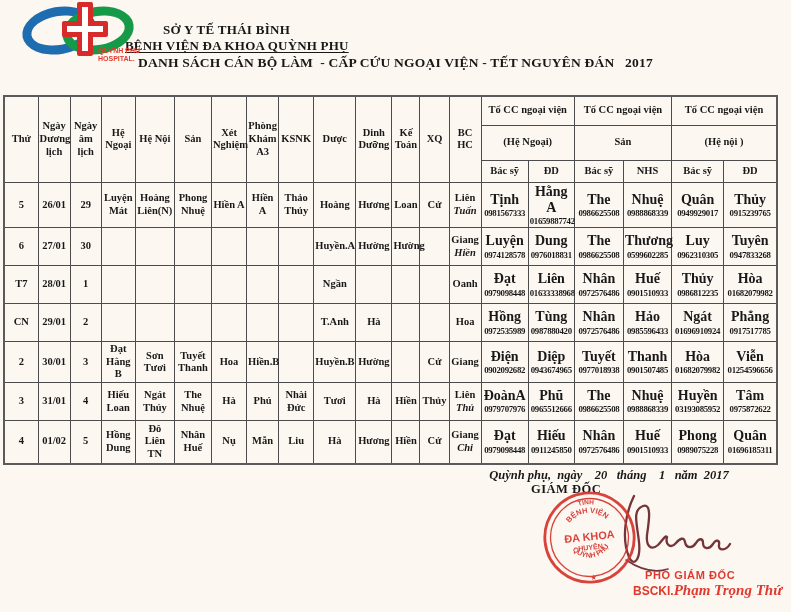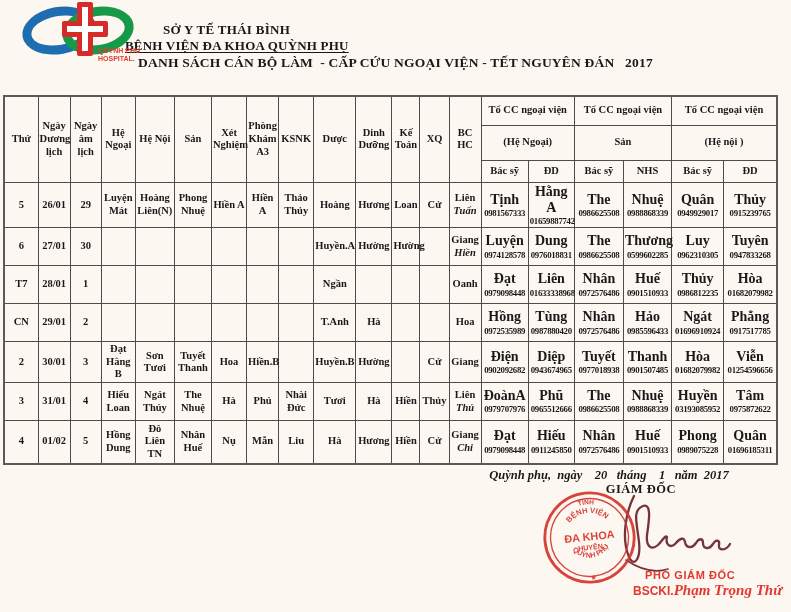--- a/index.html
+++ b/index.html
@@ -40,21 +40,21 @@
   .roster tbody tr:first-child { height:39px; }
   .roster tbody tr:nth-child(5) { height:40px; }
   .roster tbody tr:last-child { height:43px; }
   td.phone .pname { font-size:14px; line-height:1.15;text-align:center; }
   td.phone .pnum { font-size:8.8px; line-height:1.2; letter-spacing:-.3px; }
   .ital { font-style:italic; }
   
   .footer { position:absolute; left:4px; top:462px; width:791px; height:150px; }
   .date-line { position:absolute; left:455px; top:6px; width:300px; text-align:center;
     font-style:italic; font-weight:bold; font-size:12.5px; white-space:pre; }
-  .director { position:absolute; left:527px; top:20px; width:145px; text-align:right;
+  .director { position:absolute; left:527px; top:20px; width:145px; text-align:left;
     font-weight:bold; font-size:12.5px; letter-spacing:.5px; }
   .stamp { position:absolute; left:538px; top:28px; width:95px; height:95px; transform:rotate(-6deg); opacity:.92; }
   .sign { position:absolute; left:592px; top:28px; width:152px; height:88px; }
   .deputy-title { position:absolute; left:641px; top:107px; color:#e0392e; font-weight:bold;
     font-size:11px; letter-spacing:.6px; font-family:"Liberation Sans",sans-serif; }
   .deputy-name { position:absolute; left:612px; top:120px; color:#e0392e; font-size:13.5px; white-space:pre; }
   .deputy-name .prefix { font-weight:bold; font-family:"Liberation Sans",sans-serif; font-size:12px;padding-left:17px; }
   .deputy-name .script { font-style:italic; font-weight:bold; font-size:15px; }
 </style>
 </head>

